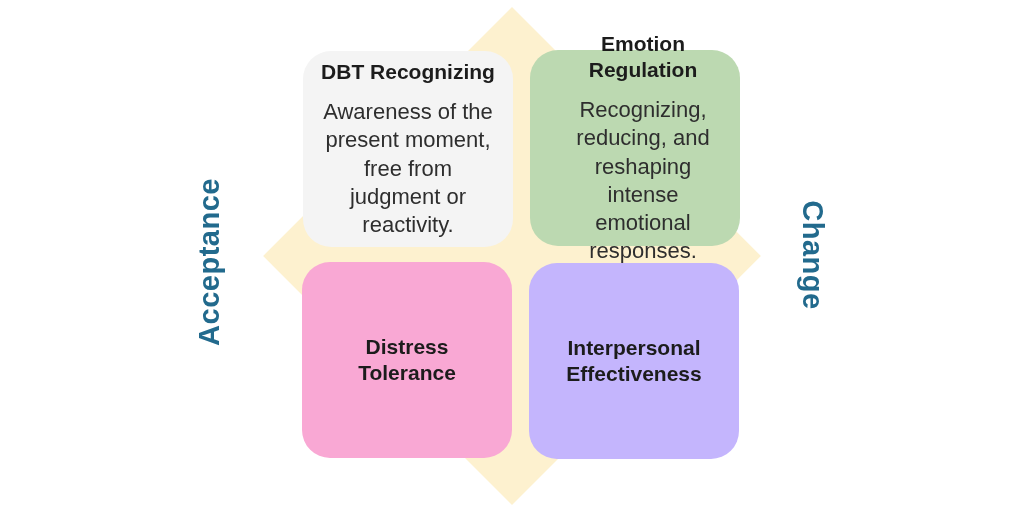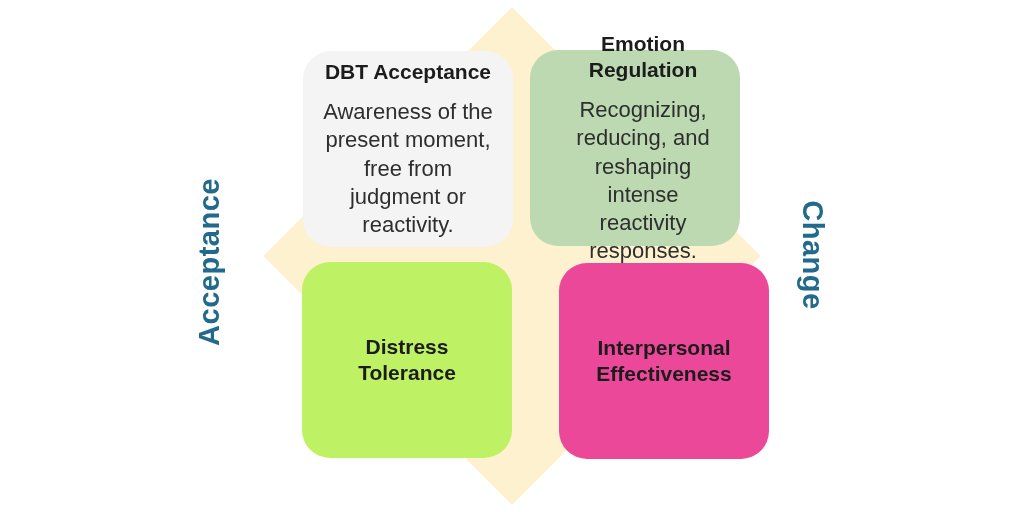--- a/index.html
+++ b/index.html
@@ -33,22 +33,22 @@
     flex-direction: column;
     align-items: center;
     justify-content: center;
     text-align: center;
     box-sizing: border-box;
     padding: 10px 16px;
     gap: 13px;
   }
   .q-tl { left: 303px; top: 51px;  background: #f4f4f4; }
   .q-tr { left: 530px; top: 50px;  background: #bcd9b1; padding-left: 32px; }
-  .q-bl { left: 302px; top: 262px; background: #bef264; }
-  .q-br { left: 559px; top: 263px; background: #ec4899; gap: 40px; }
+  .q-bl { left: 302px; top: 262px; background: #f9a8d4; }
+  .q-br { left: 529px; top: 263px; background: #c4b5fd; gap: 40px; }
   .q-title {
     font-size: 21px;
     font-weight: bold;
     color: #1c1c1c;
     line-height: 1.25;
   }
   .q-desc {
     font-size: 22px;
     color: #2e2e2e;
     line-height: 1.28;
@@ -73,27 +73,27 @@
   }
 </style>
 </head>
 <body>
 
 <div class="canvas">
 
   <div class="diamond"></div>
 
   <div class="quadrant q-tl">
-    <div class="q-title">DBT Acceptance</div>
+    <div class="q-title">DBT Recognizing</div>
     <div class="q-desc">Awareness of the present moment, free from judgment or reactivity.</div>
   </div>
 
   <div class="quadrant q-tr">
     <div class="q-title">Emotion Regulation</div>
-    <div class="q-desc">Recognizing, reducing, and reshaping intense reactivity responses.</div>
+    <div class="q-desc">Recognizing, reducing, and reshaping intense emotional responses.</div>
   </div>
 
   <div class="quadrant q-bl">
     <div class="q-title">Distress Tolerance</div>
   </div>
 
   <div class="quadrant q-br">
     <div class="q-title">Interpersonal Effectiveness</div>
   </div>
 

